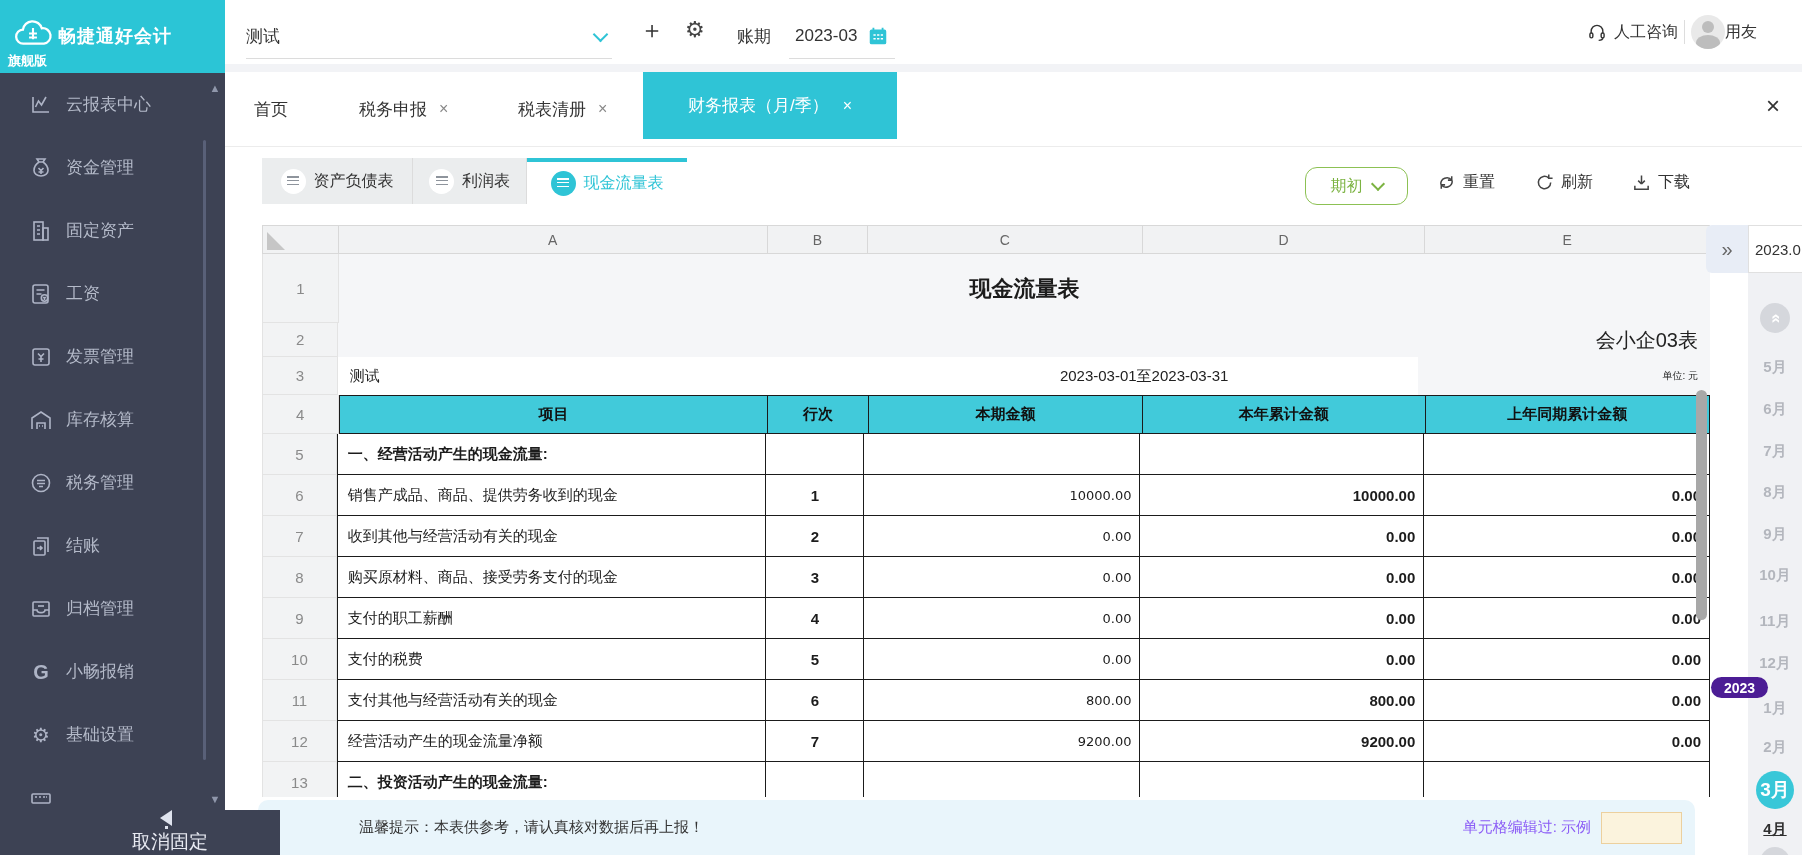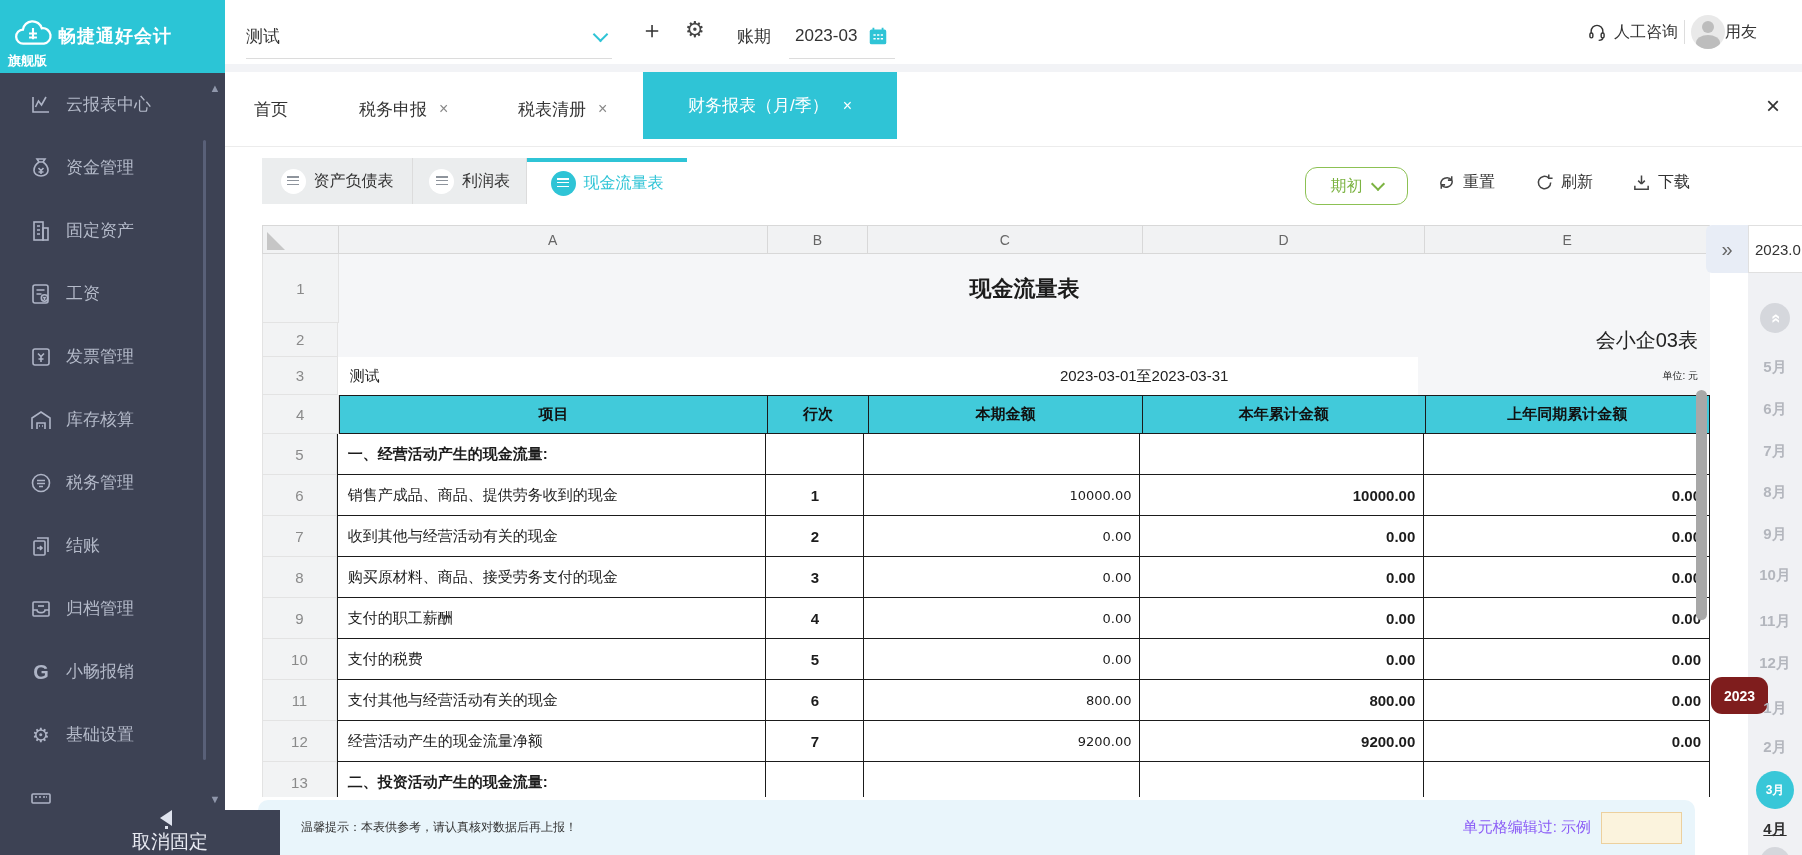--- a/index.html
+++ b/index.html
@@ -82,35 +82,35 @@
   .tcell.ctr{justify-content:center;}
   .tcell.lft{justify-content:flex-start;padding-left:10px;}
   .tcell.rgt{justify-content:flex-end;padding-right:8px;}
   .srow .tcell{height:40px;}
   .num-thin{font-size:13px;font-family:"DejaVu Sans",sans-serif;}
   .num-bold{font-weight:bold;font-size:15px;}
   .line-num{font-weight:bold;}
   .sec .lft{font-weight:bold;}
   
   .footerbar{position:absolute;left:33px;top:800px;width:1437px;height:55px;background:#e9f5fb;border-radius:10px 10px 0 0;display:flex;align-items:center;}
-  .tip{margin-left:43px;font-size:12px;color:#333;}
+  .tip{margin-left:101px;font-size:15px;color:#333;}
   .edited-group{position:absolute;right:13px;display:flex;align-items:center;gap:10px;}
   .edited-label{font-size:15px;color:#8b5cf6;}
   .swatch{width:79px;height:30px;background:#fbf3dd;border:1px solid #ecd09e;}
   
   .vscroll{position:absolute;left:1471px;top:390px;width:11px;height:230px;background:#a8a8a8;border-radius:6px;cursor:grab;}
   .collapse-box{position:absolute;left:1481px;top:225px;width:42px;height:48px;background:#e8edf6;border-radius:6px 0 0 6px;display:flex;align-items:center;justify-content:center;font-size:20px;color:#666;cursor:pointer;}
   .year-box{position:absolute;left:1523px;top:225px;width:53px;height:46px;background:#fff;border:1px solid #e0e0e0;display:flex;align-items:center;padding-left:6px;font-size:15px;color:#333;overflow:hidden;white-space:nowrap;}
   .rail{position:absolute;left:1523px;top:273px;width:54px;height:582px;background:#f0f1f4;}
   .rail-circle{position:absolute;left:12px;width:30px;height:30px;border-radius:50%;background:#d5d7dc;color:#fff;display:flex;align-items:center;justify-content:center;cursor:pointer;}
   .rail-circle .dblchev{transform:rotate(-90deg);font-size:17px;font-weight:bold;line-height:1;}
   .month{position:absolute;left:0;width:54px;text-align:center;font-size:15px;font-weight:bold;color:#b3b6bd;cursor:pointer;}
   .month.current{color:#2f2f2f;text-decoration:underline;}
-  .month-active{position:absolute;left:8px;width:38px;height:38px;border-radius:50%;background:#38c7d8;color:#fff;display:flex;align-items:center;justify-content:center;font-size:12px;font-weight:bold;cursor:pointer;}
-  .badge{position:absolute;left:-37px;width:57px;height:37px;border-radius:11px;background:#7f1d1d;color:#fff;font-size:14px;font-weight:bold;display:flex;align-items:center;justify-content:center;}
+  .month-active{position:absolute;left:8px;width:38px;height:38px;border-radius:50%;background:#38c7d8;color:#fff;display:flex;align-items:center;justify-content:center;font-size:19px;font-weight:bold;cursor:pointer;}
+  .badge{position:absolute;left:-37px;width:57px;height:21px;border-radius:11px;background:#4c1d95;color:#fff;font-size:14px;font-weight:bold;display:flex;align-items:center;justify-content:center;}
 </style>
 </head>
 <body>
 
 <div id="app">
 
   <aside class="sidebar">
     <div class="logo">
       <svg width="42" height="40" viewBox="0 0 48 40">
         <path d="M13 31a8 8 0 0 1-.5-16A11 11 0 0 1 34 13.5 8.5 8.5 0 0 1 36.5 31z" fill="none" stroke="#fff" stroke-width="2.6"></path>

